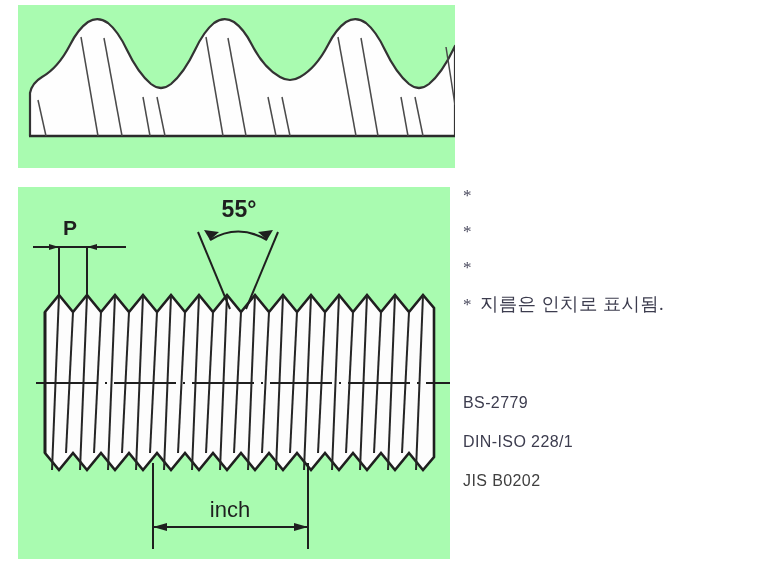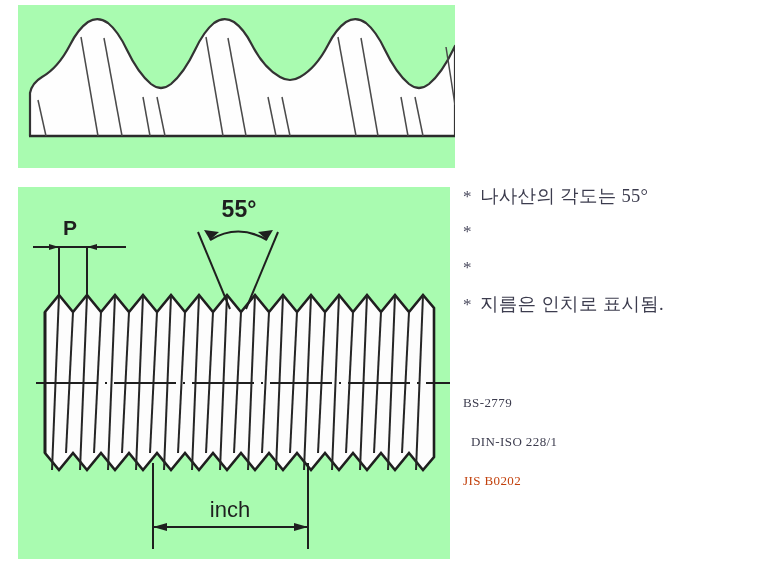--- a/index.html
+++ b/index.html
@@ -76,22 +76,22 @@
     letter-spacing: 0.3px;
   }
 
   #standards-list {
     position: absolute;
     left: 463px;
     top: 383px;
     width: 306px;
   }
   .standard-line {
-    font-family: Liberation Serif, serif;
-    font-size: 13px;
+    font-family: Liberation Sans, sans-serif;
+    font-size: 16px;
     color: #3c3c4e;
     height: 39px;
     line-height: 39px;
     white-space: nowrap;
     letter-spacing: 0.4px;
   }
 </style>
 </head>
 <body>
 
@@ -234,36 +234,35 @@
         <polygon points="290,340 276,336 276,344" fill="#1f1f1f"></polygon>
         <text x="212" y="330" font-family="Liberation Sans, sans-serif" font-size="22" fill="#1f1f1f" text-anchor="middle">inch</text>
       </g>
     </svg>
   </div>
 
   <div id="notes-column">
 
     <div class="note-line" style="color: rgb(60, 60, 78);">
       <span class="note-bullet">*</span>
-      <span class="note-text">나사산의 각도는 55°</span>
     </div>
 
     <div class="note-line" style="color: rgb(60, 60, 78);">
       <span class="note-bullet">*</span>
     </div>
 
     <div class="note-line" style="color: rgb(60, 60, 78);">
       <span class="note-bullet">*</span>
     </div>
 
     <div class="note-line" style="color: rgb(60, 60, 78);">
       <span class="note-bullet">*</span>
       <span class="note-text">지름은 인치로 표시됨.</span>
     </div>
   </div>
 
   <div id="standards-list">
     <div class="standard-line" style="color: rgb(60, 60, 78);">BS-2779</div>
-    <div class="standard-line" style="color: rgb(60, 60, 78); margin-left: 8px;">DIN-ISO 228/1</div>
-    <div class="standard-line" style="color: #c2410c;">JIS B0202</div>
+    <div class="standard-line" style="color: rgb(60, 60, 78);">DIN-ISO 228/1</div>
+    <div class="standard-line" style="color: #404040;">JIS B0202</div>
   </div>
 
 </div>
 
 </body></html>

